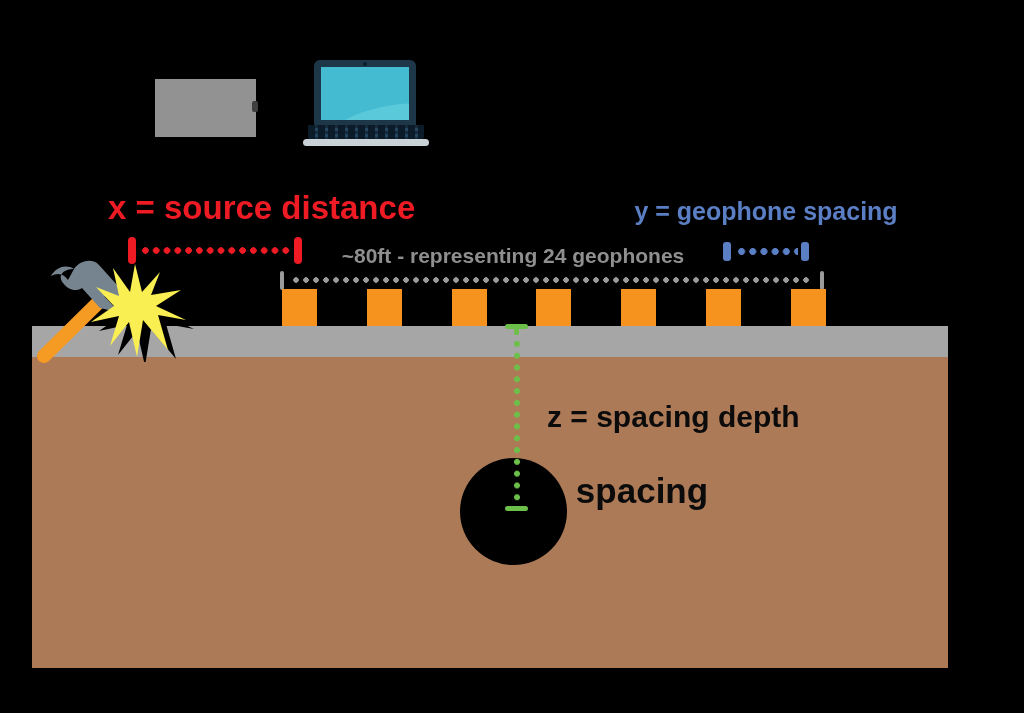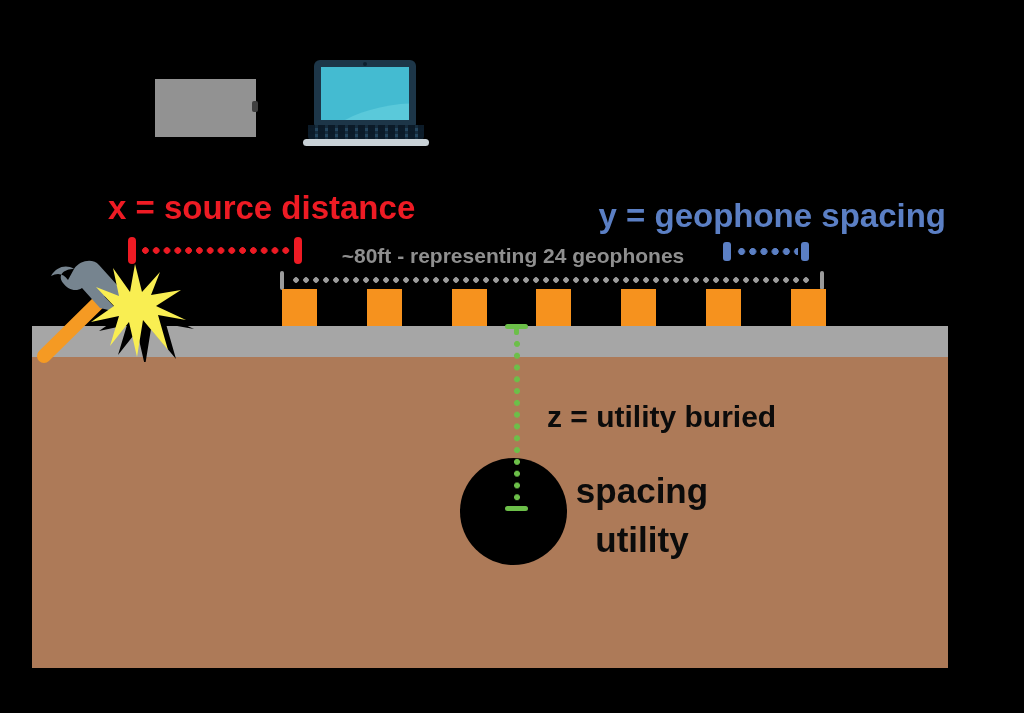--- a/index.html
+++ b/index.html
@@ -20,21 +20,21 @@
   .laptop-cam{left:55px;top:2px;width:4px;height:4px;border-radius:50%;background:#0c1f2d;}
   .laptop-deck{left:0;top:65px;width:116px;height:15px;background:#24465e;border-radius:0 0 4px 4px;
     background-image:
       repeating-linear-gradient(90deg, rgba(11,26,39,.95) 0 7px, transparent 7px 10px),
       repeating-linear-gradient(180deg, rgba(11,26,39,.6) 0 3px, transparent 3px 6px);}
   .laptop-base{left:-5px;top:79px;width:126px;height:7px;background:#c9d2d7;border-radius:4px;}
 
   
   .lbl{white-space:nowrap;}
   .lbl-red{left:108px;top:189px;width:322px;text-align:left;font-size:33px;color:var(--c-source-red,#ee1b24);}
-  .lbl-blue{left:586px;top:197px;width:360px;text-align:right;font-size:33px;color:var(--c-spacing-blue,#5b7fc4);}
+  .lbl-blue{left:586px;top:197px;width:360px;text-align:center;font-size:25px;color:var(--c-spacing-blue,#5b7fc4);}
   .lbl-spread{left:280px;top:244px;width:466px;text-align:center;font-size:21px;color:var(--c-spread-gray,#8f8f8f);}
   .lbl-depth{left:547px;top:400px;font-size:30px;color:var(--c-text-black,#0b0b0b);}
   .lbl-buried{left:561px;top:466px;width:162px;text-align:center;font-size:35px;line-height:49px;color:var(--c-text-black,#0b0b0b);white-space:normal;}
 
   
   .measure{display:flex;align-items:center;}
   .m-red{left:128px;top:237px;width:174px;height:27px;}
   .m-red .bar{position:static;flex:0 0 8px;height:27px;border-radius:4px;background:var(--c-source-red,#ee1b24);}
   .m-red .dots{position:static;flex:1;height:27px;margin:0 4px;
     background-image:radial-gradient(circle, var(--c-source-red,#ee1b24) 3px, transparent 3.5px);
@@ -134,19 +134,18 @@
   </div>
 
   <div class="utility-circle"></div>
   <div class="depth">
     <span class="cap cap-top"></span>
     <span class="stub"></span>
     <span class="dots"></span>
     <span class="cap cap-bot"></span>
   </div>
 
-  <div class="lbl lbl-depth">z = utility buried</div>
+  <div class="lbl lbl-depth">z = spacing depth</div>
   <div class="lbl lbl-buried">
     <span style="position:static">spacing</span><br>
-    <span style="position:static">utility</span>
   </div>
 
 </div>
 
 </body></html>

